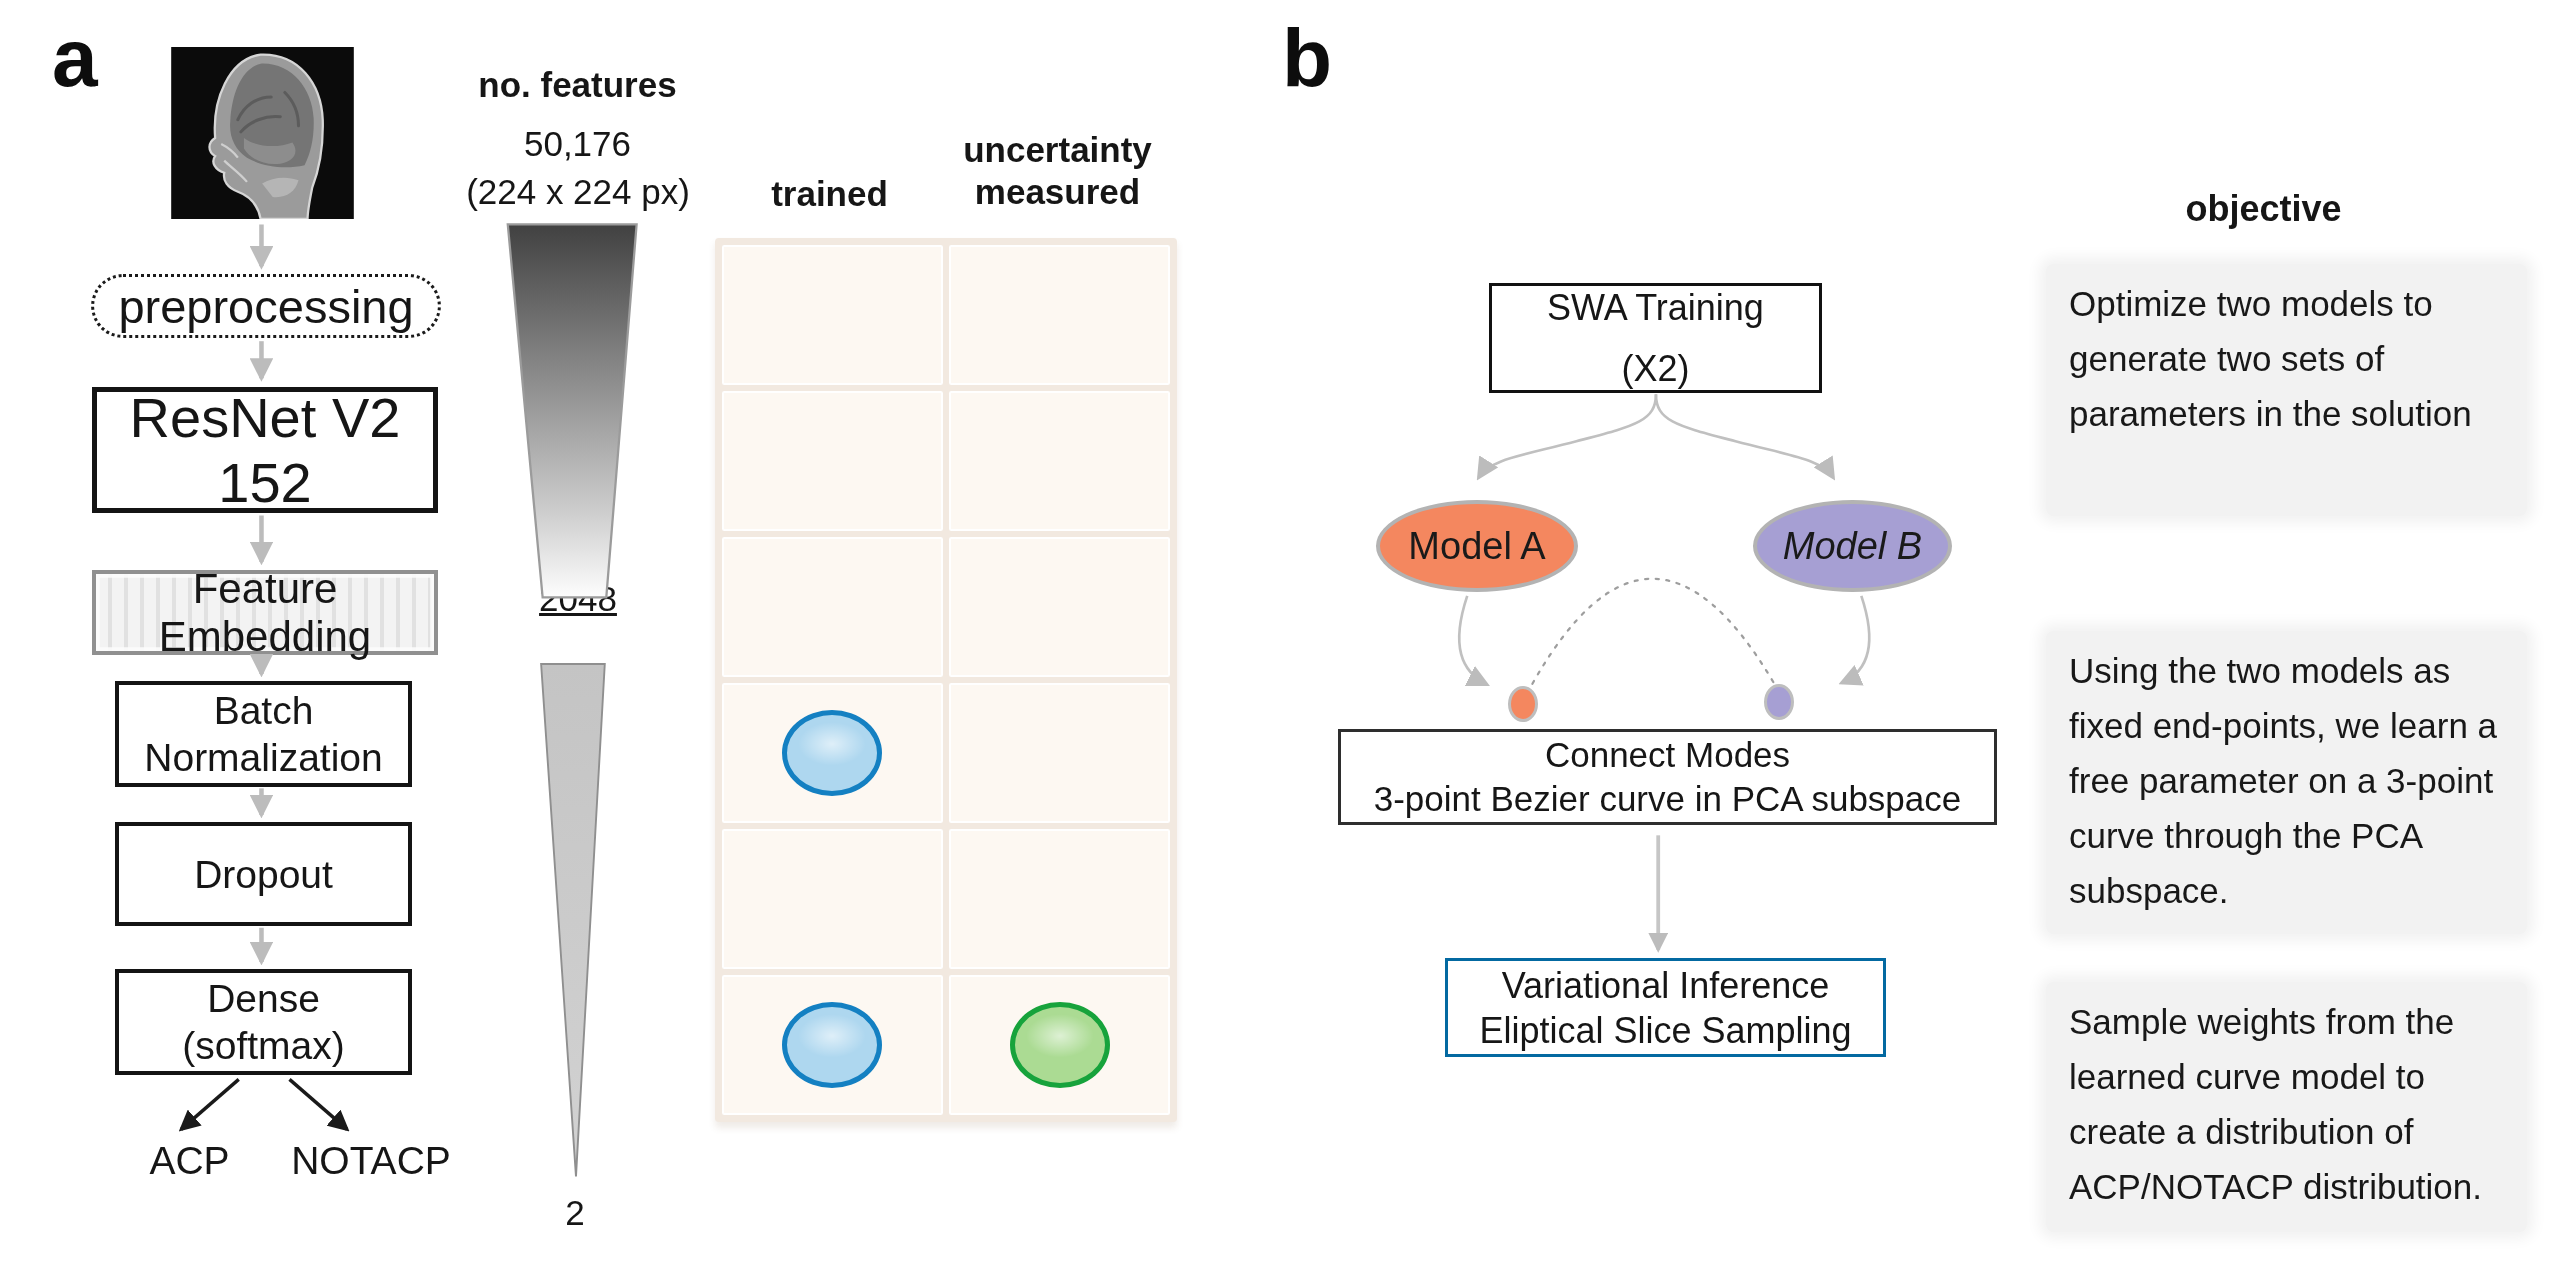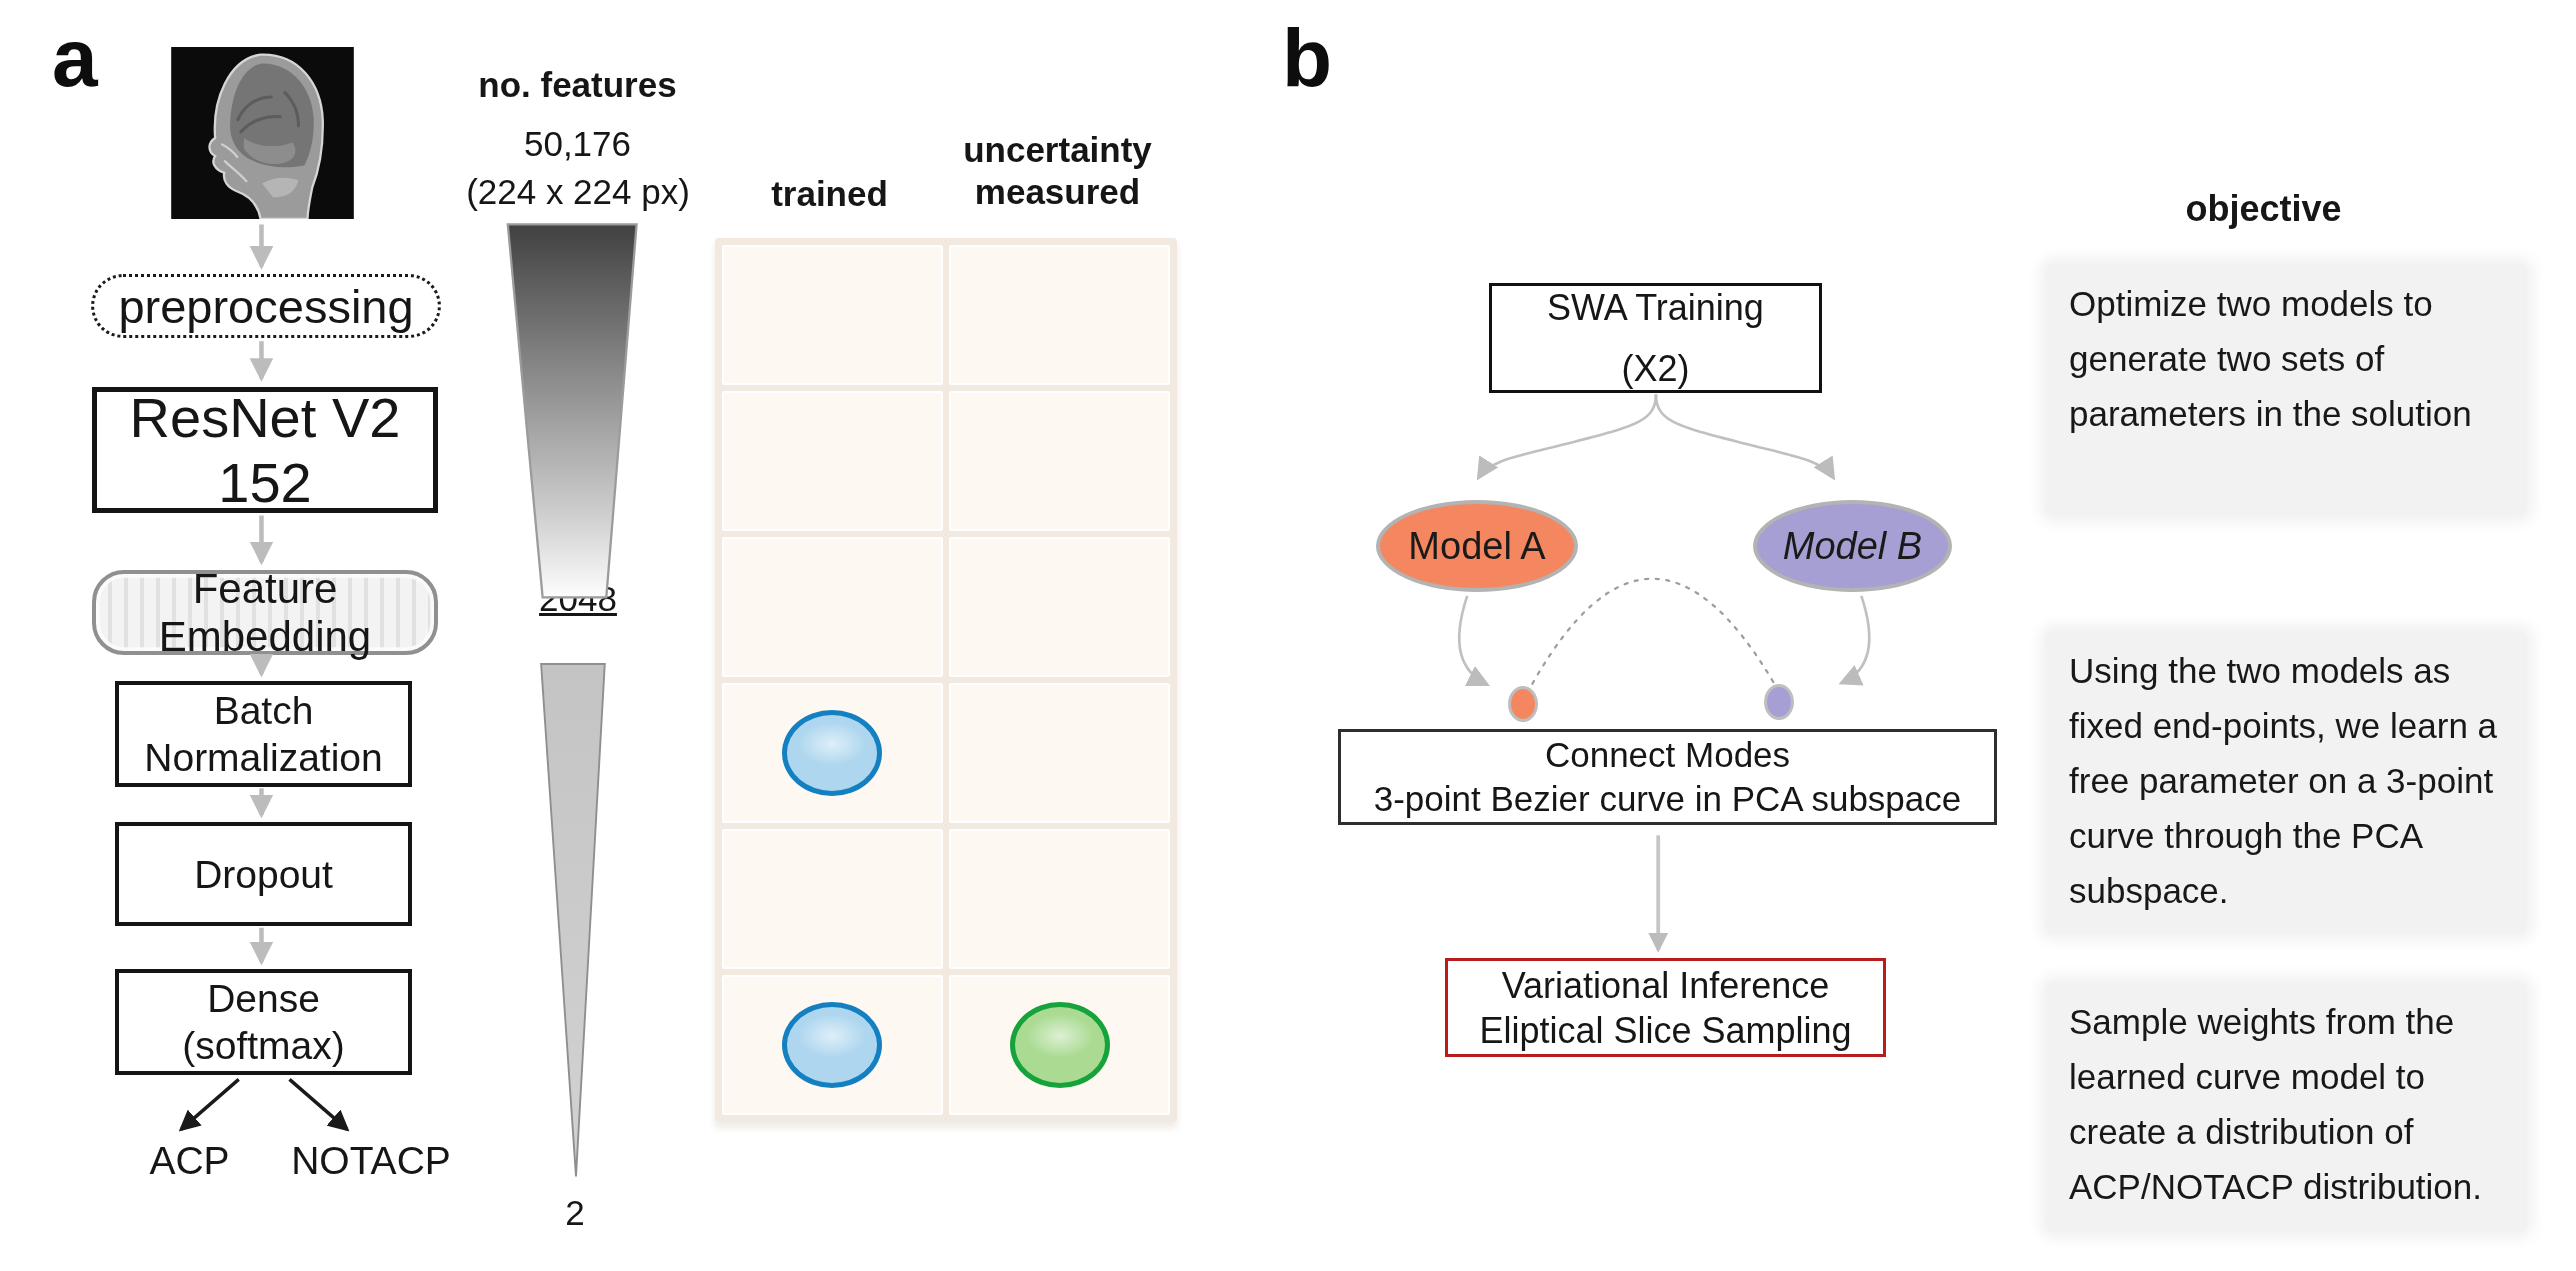--- a/index.html
+++ b/index.html
@@ -45,21 +45,21 @@
   }
   .dot-circle::before{
     content:"";position:absolute;inset:0;border-radius:50%;
     background:radial-gradient(closest-side at 50% 38%,rgba(255,255,255,.60),rgba(255,255,255,0) 75%);
   }
 
   
   .b-box{background:#fff;box-sizing:border-box;font-size:36px;line-height:45px;}
   .swa{border:3.8px solid #111;gap:16px;}
   .cmodes{border:3.8px solid #2e2e2e;font-size:35px;line-height:44px;}
-  .vibox{border:3px solid #b91c1c;}
+  .vibox{border:3px solid #0369a1;}
   .model-ellipse{
     border-radius:50%;border:4.5px solid #B3B3B3;box-sizing:border-box;
     font-size:38px;color:#1a1a1a;
   }
   .model-point{border-radius:50%;border:3.8px solid #BEBEBE;box-sizing:border-box;}
 
   .obj-hdr{font-size:36px;font-weight:bold;text-align:center;}
   .obj-block{
     background:#F2F2F2;border-radius:7.6px;box-shadow:0 0 13.6px 6.8px #F2F2F2;
     padding:12px 7.6px 9px 23px;box-sizing:border-box;
@@ -89,21 +89,21 @@
   </div>
 
   <div class="abs node ctr preproc" style="left:91px;top:274px;width:350px;height:64px;">
     <span>preprocessing</span>
   </div>
 
   <div class="abs node ctr resnet" style="left:92px;top:387px;width:346px;height:126px;">
     <span>ResNet V2 152</span>
   </div>
 
-  <div class="abs node ctr featemb" style="left:92px;top:570px;width:346px;height:85px;border-radius:32px;">
+  <div class="abs node ctr featemb" style="left:92px;top:570px;width:346px;height:85px;">
     <span>Feature Embedding</span>
   </div>
 
   <div class="abs node ctr col bbox" style="left:115px;top:681px;width:297px;height:106px;">
     <span>Batch</span>
     <span>Normalization</span>
   </div>
 
   <div class="abs node ctr bbox" style="left:115px;top:822px;width:297px;height:104px;">
     <span>Dropout</span>

